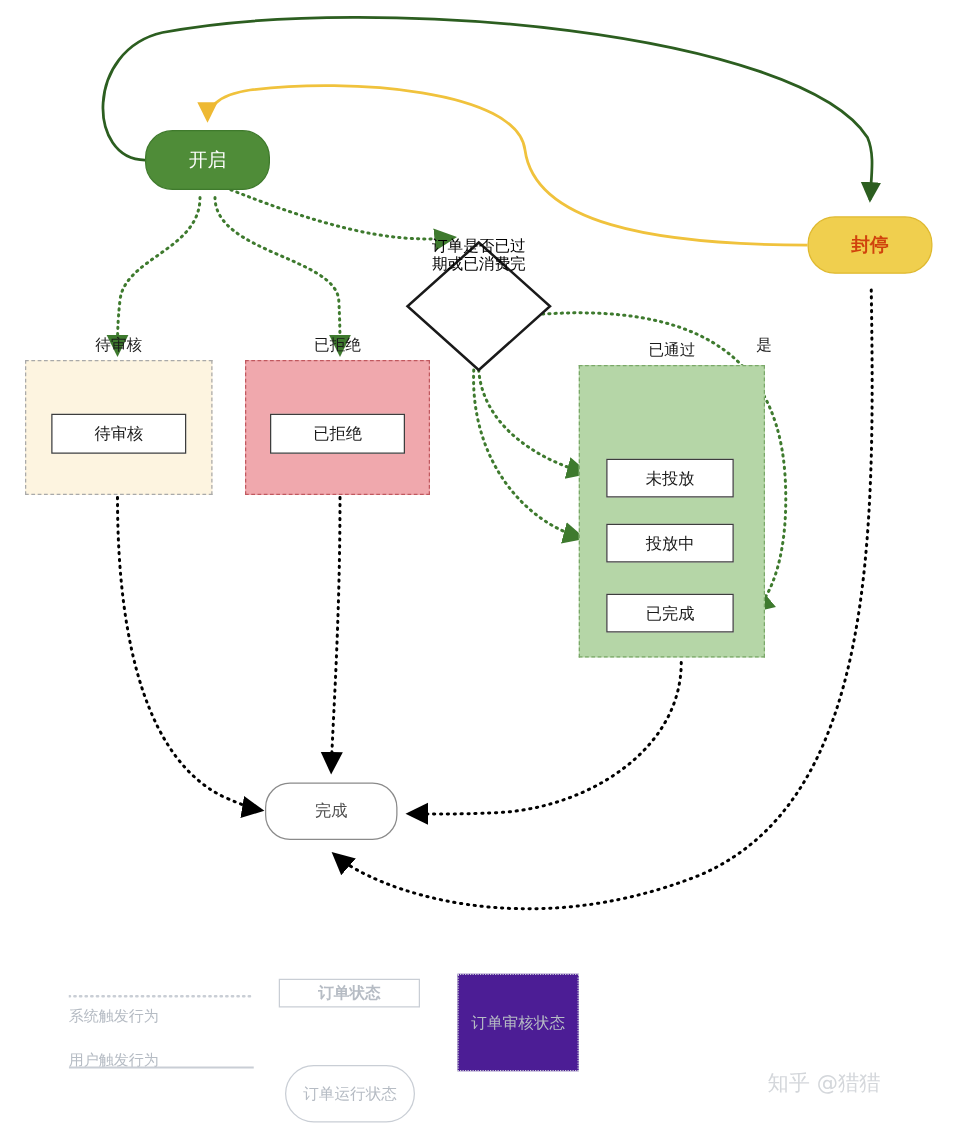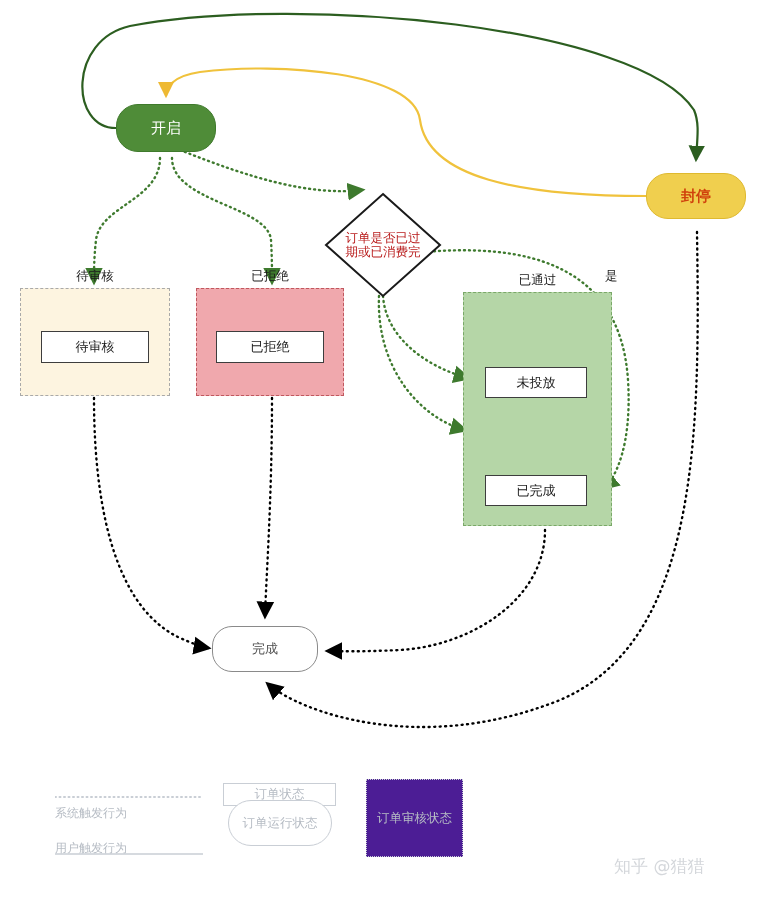--- a/index.html
+++ b/index.html
@@ -29,22 +29,22 @@
   .grouplabel{position:absolute;font-size:12.5px;color:#1a1a1a;
               text-align:center;white-space:nowrap;}
 
   
   .rect{background:#ffffff;border:1.8px solid #3d3d3d;color:#1a1a1a;
         font-size:13px;}
 
   
   .diamond-wrap{position:absolute;}
   .diamond-txt{position:absolute;left:0;top:0;width:100%;height:100%;
-               display:flex;align-items:center;justify-content:center;
-               font-size:12.5px;line-height:1.15;color:#b91c1c;
+               display:flex;justify-content:center;
+               font-size:12.5px;line-height:1.15;color:#000000;
                text-align:center;}
 
   .edgelabel{position:absolute;font-size:12.5px;color:#1a1a1a;
              white-space:nowrap;}
 
   
   .legend-txt{position:absolute;font-size:12px;color:#b6bcc4;white-space:nowrap;margin-top:36px;}
   .legend-rect{position:absolute;box-sizing:border-box;border:1.4px solid #c9ced5;
                background:#fff;color:#b6bcc4;font-size:12.5px;
                display:flex;align-items:center;justify-content:center;}
@@ -129,36 +129,37 @@
   </div>
 
   <div class="edgelabel" style="left:605px;top:268px;">是</div>
 
   <div class="node rect" style="left:41px;top:331px;width:108px;height:32px;">待审核</div>
 
   <div class="node rect" style="left:216px;top:331px;width:108px;height:32px;">已拒绝</div>
 
   <div class="node rect" style="left:485px;top:367px;width:102px;height:31px;">未投放</div>
 
+  <div class="node rect" style="left:485px;top:419px;width:102px;height:31px;">投放中</div>
 
   <div class="node rect" style="left:485px;top:475px;width:102px;height:31px;">已完成</div>
 
   <div class="node pill pill-done" style="left:212px;top:626px;width:106px;height:46px;text-align:center;">完成</div>
 
   <div class="legend-txt" style="left:55px;top:769px;">系统触发行为</div>
   <svg width="150" height="4" style="position:absolute;left:55px;top:795px;">
     <line x1="0" y1="2" x2="148" y2="2" stroke="#c9ced5" stroke-width="2" stroke-dasharray="1 3.5" stroke-linecap="round"></line>
   </svg>
 
   <div class="legend-txt" style="left:55px;top:804px;">用户触发行为</div>
   <svg width="150" height="4" style="position:absolute;left:55px;top:852px;">
     <line x1="0" y1="2" x2="148" y2="2" stroke="#c9ced5" stroke-width="1.6"></line>
   </svg>
 
-  <div class="legend-rect" style="left:223px;top:783px;width:113px;height:23px;">订单状态</div>
+  <div class="legend-rect" style="left:223px;top:783px;width:113px;height:23px;font-weight:bold;">订单状态</div>
 
-  <div class="legend-pill" style="left:228px;top:800px;width:104px;height:46px;">订单运行状态</div>
+  <div class="legend-pill" style="left:228px;top:852px;width:104px;height:46px;">订单运行状态</div>
 
   <div class="legend-dashbox" style="left:366px;top:779px;width:97px;height:78px;">订单审核状态</div>
 
   <div class="watermark" style="left:614px;top:855px;">知乎 @猎猎</div>
 
 </div>
 
 </body></html>

